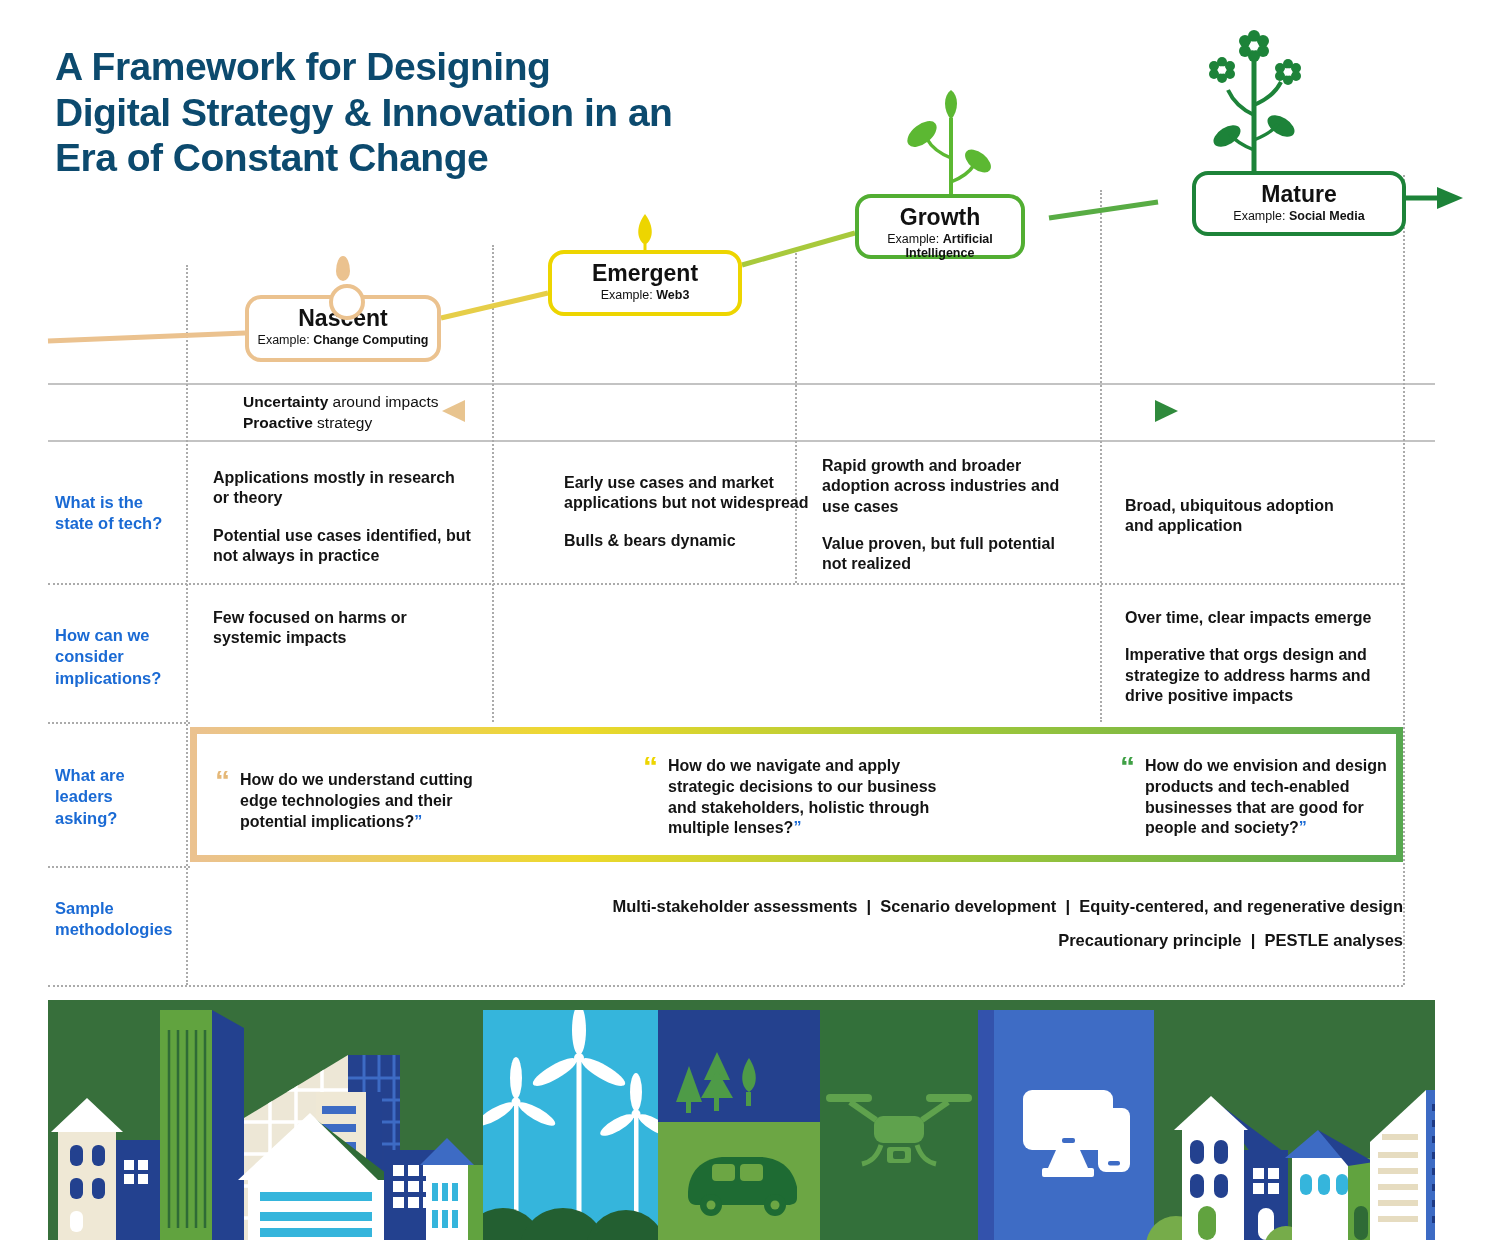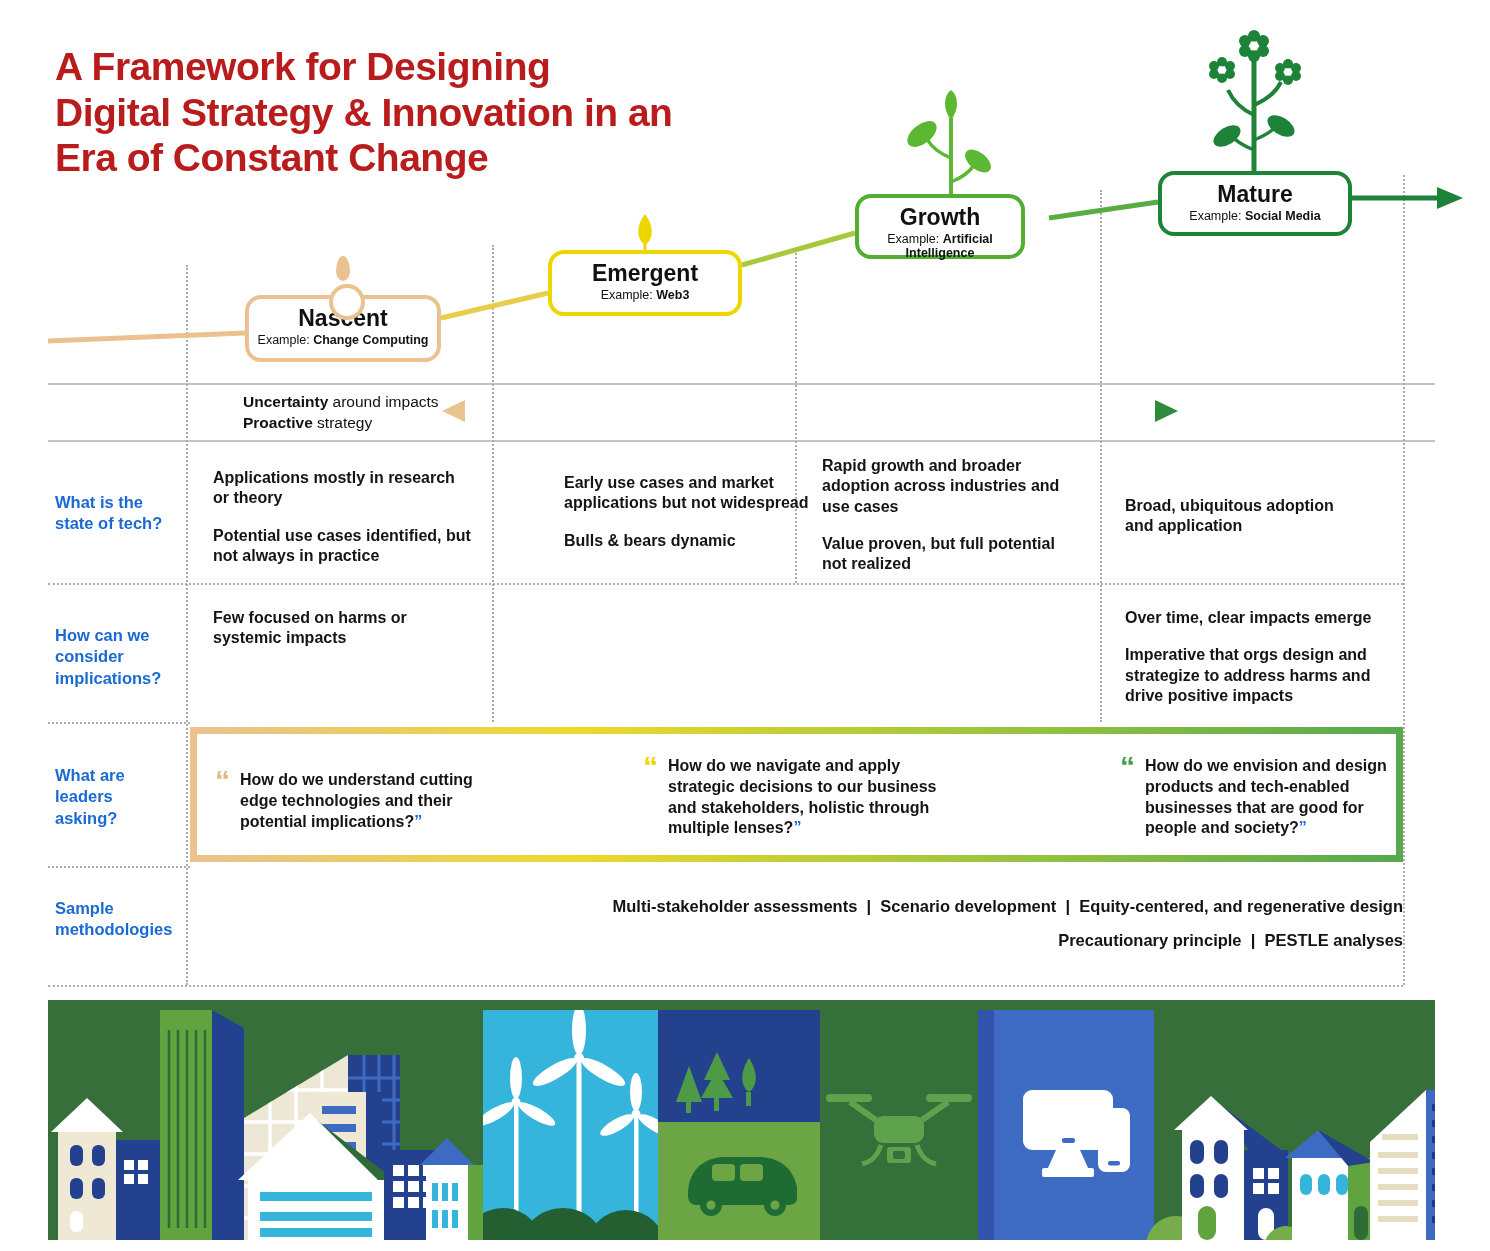--- a/index.html
+++ b/index.html
@@ -1,20 +1,20 @@
 <!DOCTYPE html>
 <html><head>
 <meta charset="utf-8">
 <style>
   html,body{margin:0;padding:0;background:#ffffff;}
   #frame{position:relative;width:1490px;height:1251px;background:#fff;overflow:hidden;
          font-family:"Liberation Sans",sans-serif;color:#141414;}
   
   .title{position:absolute;left:55px;top:44px;font-size:39px;font-weight:bold;
-         line-height:1.17;color:#b91c1c;letter-spacing:-0.5px;}
+         line-height:1.17;color:#0c4a6e;letter-spacing:-0.5px;}
   
   .stage{position:absolute;background:#fff;border:4px solid #ccc;border-radius:16px;
          text-align:center;box-sizing:border-box;padding-top:7px;z-index:5;}
   .stage .stg-label{font-size:23px;font-weight:bold;color:#111;line-height:1.05;}
   .stage .stg-ex{font-size:12.5px;color:#111;margin-top:3px;}
   .notch{position:absolute;left:50%;top:-15px;margin-left:-14px;width:28px;height:28px;
          border:4px solid #EBC28F;border-radius:50%;background:#fff;}
   .notch-cover{position:absolute;left:50%;top:-19px;margin-left:-22px;width:44px;height:15px;background:#fff;}
   .seed{position:absolute;left:50%;top:-43px;margin-left:-7px;width:14px;height:25px;
         background:#EBC28F;border-radius:50% 50% 50% 50%/60% 60% 40% 40%;}
@@ -136,21 +136,21 @@
   </div>
 
   <div class="stage" style="left:855px;top:194px;width:170px;height:65px;border-color:#52AE32;">
     <div class="stg-label">Growth</div>
     <div class="stg-ex">
       <span>Example:</span>
       <b>Artificial Intelligence</b>
     </div>
   </div>
 
-  <div class="stage" style="left:1158px;top:171px;width:194px;height:65px;border-color:#1D8339;">
+  <div class="stage" style="left:1192px;top:171px;width:214px;height:65px;border-color:#1D8339;">
     <div class="stg-label">Mature</div>
     <div class="stg-ex">
       <span>Example:</span>
       <b>Social Media</b>
     </div>
   </div>
 
   <div class="hrule" style="top:383px;"></div>
   <div class="hrule" style="top:440px;"></div>
 

